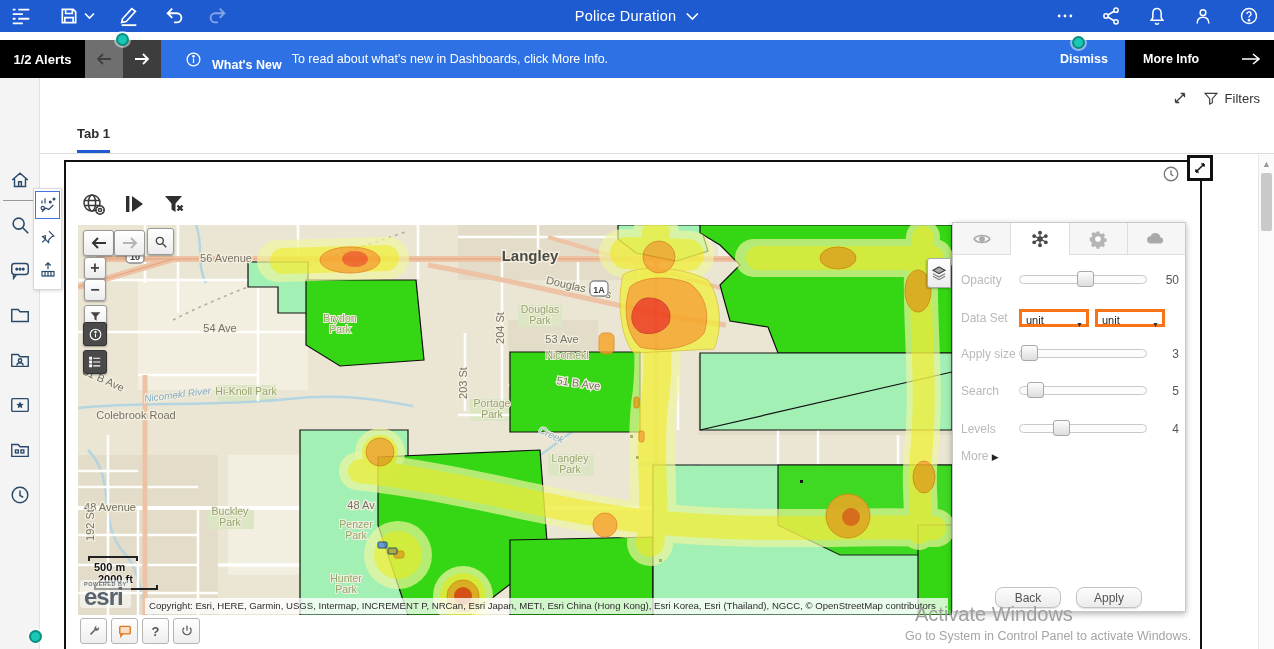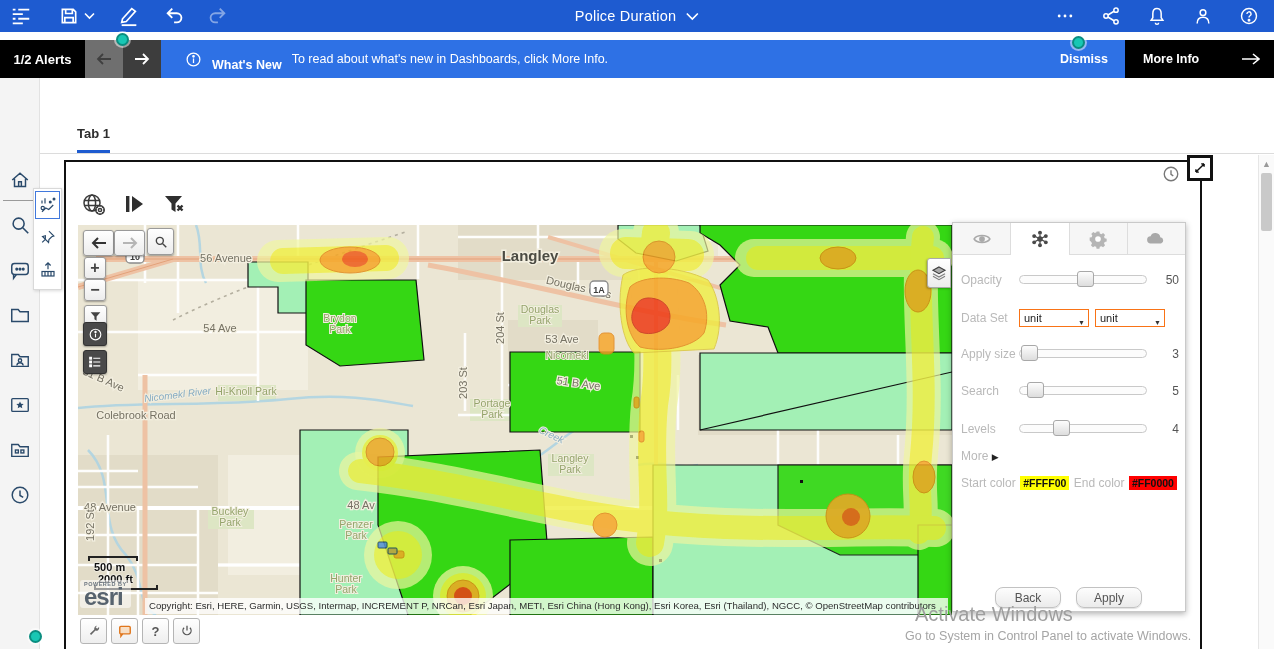--- a/index.html
+++ b/index.html
@@ -66,21 +66,21 @@
   #panel { left:952px; top:222px; width:234px; height:390px; background:#fff; border:1px solid #c9c9c9; box-shadow:0 2px 6px rgba(0,0,0,.3); z-index:25; }
   #panel-tabs { display:flex; height:32px; }
   .ptab { flex:1; display:flex; align-items:center; justify-content:center; background:#f6f6f6; border-right:1px solid #ddd; border-bottom:1px solid #ddd; cursor:pointer; color:#a9a9a9; }
   .ptab:last-child { border-right:none; }
   .ptab.active { background:#fff; border-bottom:none; color:#4a4a4a; }
   .prow { position:absolute; left:0; width:234px; height:20px; }
   .plabel { position:absolute; left:8px; top:2px; font-size:12px; color:#b9b9b9; }
   .ptrack { position:absolute; left:66px; top:4px; width:128px; height:9px; background:#fcfcfc; border:1px solid #c9c9c9; border-radius:5px; }
   .phandle { position:absolute; top:-5px; width:17px; height:16px; background:linear-gradient(#fdfdfd,#ddd); border:1px solid #a8a8a8; border-radius:3px; cursor:pointer; }
   .pvalue { position:absolute; right:8px; top:2px; font-size:12px; color:#555; }
-  .psel { position:absolute; top:0; width:70px; height:18px; background:#fff; border:1px solid #f97316; font-size:11px; color:#222; line-height:16px; padding-left:4px; cursor:pointer; }
+  .psel { position:absolute; top:0; width:70px; height:18px; background:#fff; border:3px solid #f97316; font-size:11px; color:#222; line-height:16px; padding-left:4px; cursor:pointer; }
   .psel .arr { position:absolute; right:3px; top:5px; font-size:7px; color:#333; }
   .chip { display:inline-block; font-size:10.5px; font-weight:bold; color:#111; padding:1px 3px; }
   #panel-more { position:absolute; left:8px; font-size:12px; color:#b9b9b9; cursor:pointer; }
   #panel-more .tri { color:#222; font-size:9px; }
   .pbtn { position:absolute; width:66px; height:21px; background:linear-gradient(#fdfdfd,#ebebeb); border:1px solid #c2c2c2; border-radius:8px; font-size:12px; color:#555; display:flex; align-items:center; justify-content:center; cursor:pointer; box-shadow:0 1px 1px rgba(0,0,0,.12); }
   #layers-tab { left:927px; top:258px; width:24px; height:30px; background:linear-gradient(#fff,#ececec); border:1px solid #aaa; border-radius:3px 0 0 3px; display:flex; align-items:center; justify-content:center; z-index:26; cursor:pointer; box-shadow:-1px 1px 2px rgba(0,0,0,.25); }
 
   
   #scrollbar { left:1258px; top:155px; width:16px; height:494px; background:#fafafa; border-left:1px solid #e6e6e6; z-index:35; }
   #sb-up { position:absolute; left:3px; top:4px; font-size:9px; color:#9a9a9a; cursor:pointer; }
@@ -285,20 +285,31 @@
     </div>
     <div class="fly-ic" style="top:67px">
       <svg width="18" height="18" viewBox="0 0 24 24" stroke="#2a4a6b" stroke-width="1.6" fill="none">
           <path d="M12 11V3M8.5 6 12 2.5 15.5 6"></path>
           <rect x="4" y="14" width="16" height="6"></rect>
           <path d="M8 14v6M12 14v6M16 14v6"></path>
         </svg>
     </div>
   </div>
 
+  <div id="filters-row">
+    <svg width="18" height="18" viewBox="0 0 24 24" stroke="#3c3c3c" stroke-width="1.7" fill="none">
+        <path d="M6 18 18 6M6 18v-5M6 18h5M18 6v5M18 6h-5"></path>
+      </svg>
+    <div style="display:flex; align-items:center; gap:6px;">
+      <svg width="16" height="16" viewBox="0 0 24 24" stroke="#3c3c3c" stroke-width="1.7" fill="none">
+          <path d="M3 5h18l-7 8v6l-4 2v-8z"></path>
+        </svg>
+      <span id="filters-label">Filters</span>
+    </div>
+  </div>
   <div id="tabrow" class="abs">
     <div id="tab1">Tab 1</div>
   </div>
 
   <div class="abs wborder" style="left:64px; top:160px; width:1138px; height:2px;"></div>
   <div class="abs wborder" style="left:64px; top:160px; width:2px; height:489px;"></div>
   <div class="abs wborder" style="left:1200px; top:160px; width:2px; height:489px;"></div>
   <div class="abs" id="widget-clock">
     <svg width="18" height="18" viewBox="0 0 24 24" stroke="#777" stroke-width="1.8" fill="#fff">
         <circle cx="12" cy="12" r="9"></circle>
@@ -664,26 +675,20 @@
       <div class="ptrack">
           <div class="phandle" style="left: calc(28% - 2px);"></div>
         </div>
       <span class="pvalue">4</span>
     </div>
 
     <div id="panel-more" style="top:226px">
       <span>More</span> <span class="tri">▶</span>
     </div>
 
-    <div class="prow" style="top:250px">
-      <span class="plabel" style="position:static; padding-left:8px">Start color</span>
-      <span class="chip" style="background: rgb(255, 255, 0);">#FFFF00</span>
-      <span class="plabel" style="position:static">End color</span>
-      <span class="chip" style="background: rgb(255, 0, 0);">#FF0000</span>
-    </div>
 
     <div class="pbtn" style="left:42px; top:364px;">Back</div>
     <div class="pbtn" style="left:123px; top:364px;">Apply</div>
   </div>
 
   <div id="scrollbar" class="abs">
     <div id="sb-up">▲</div>
     <div id="sb-thumb"></div>
   </div>
 

